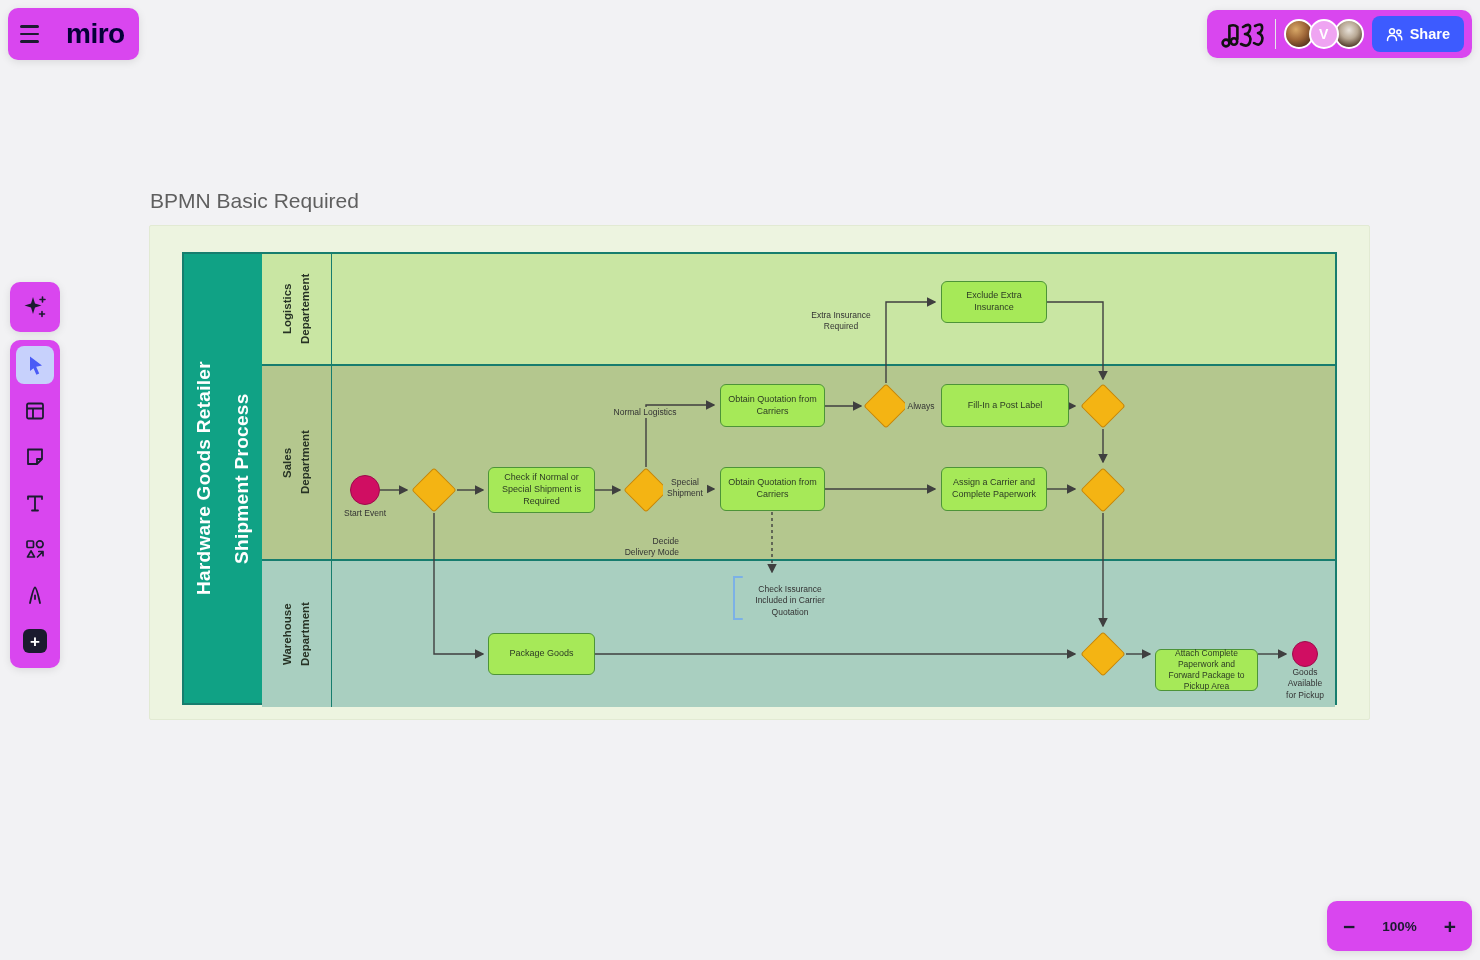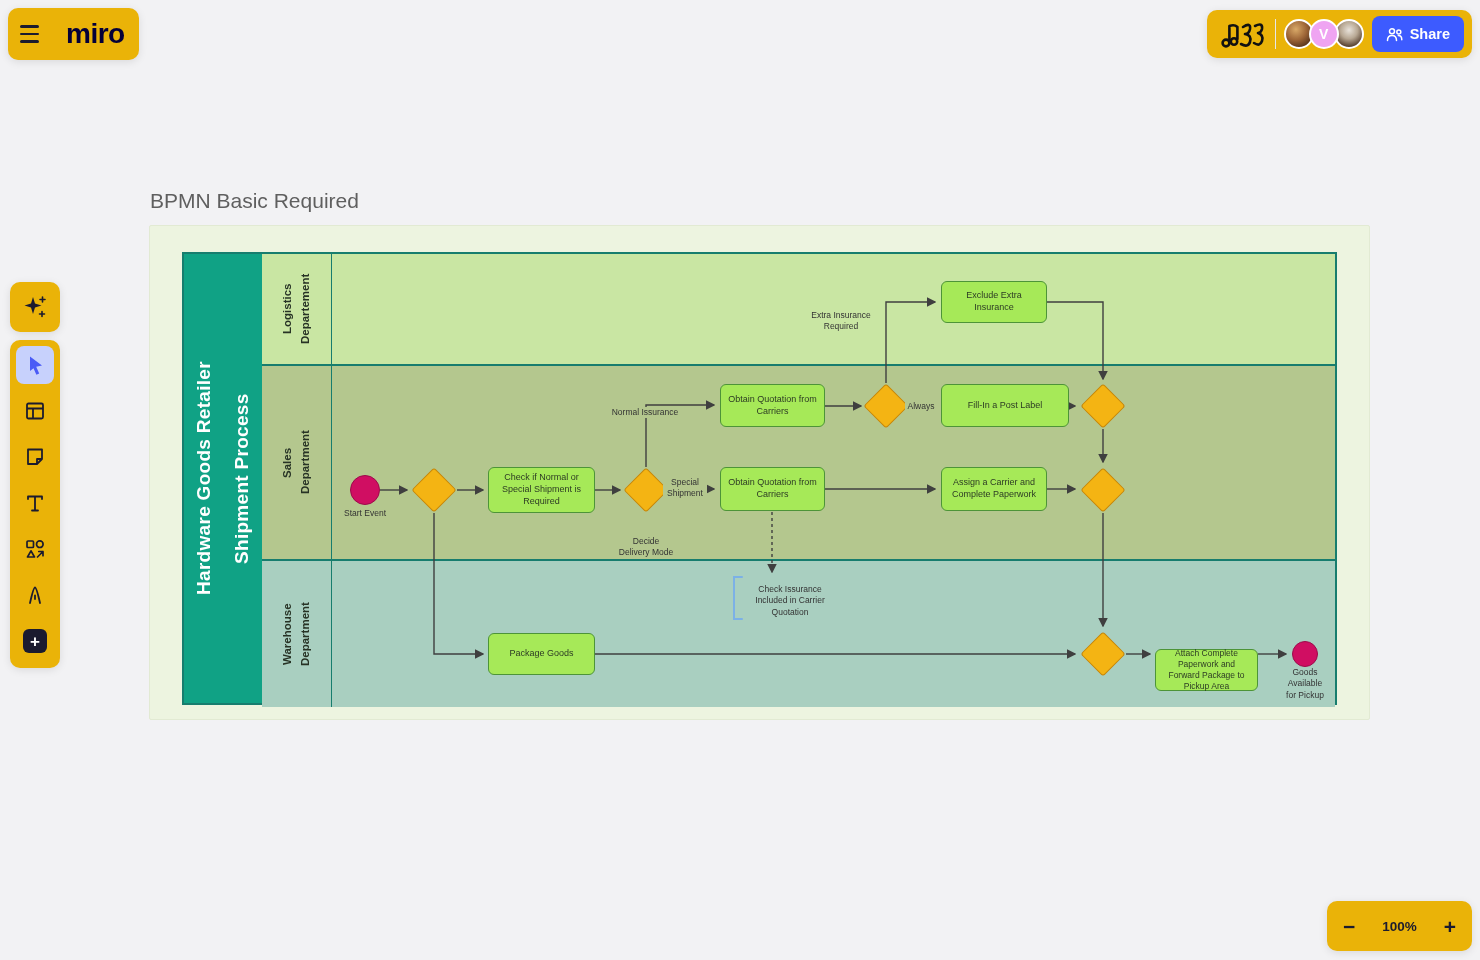--- a/index.html
+++ b/index.html
@@ -3,21 +3,21 @@
 <meta charset="utf-8">
 <style>
   * { margin:0; padding:0; box-sizing:border-box; }
   html,body { width:1480px; height:960px; }
   body {
     position:relative; overflow:hidden;
     background:#f2f2f4;
     font-family:"Liberation Sans", sans-serif;
     color:#1b1b2f;
   }
-  .card { position:absolute; background:#eab308; border-radius:10px;
+  .card { position:absolute; background:#d946ef; border-radius:10px;
           box-shadow:0 2px 8px rgba(0,0,0,.10); }
 
   
   .tl { left:8px; top:8px; width:131px; height:52px; display:flex; align-items:center; padding:0 12px; gap:12px; }
   .hamburger { width:34px; height:34px; display:flex; flex-direction:column; justify-content:center; gap:5px; cursor:pointer; }
   .hamburger span { display:block; width:19px; height:2.4px; background:#1b1b2f; border-radius:2px; }
   .logo { font-size:28px; font-weight:700; letter-spacing:-0.5px; color:#050038; }
 
   
   .tr { right:8px; top:10px; height:48px; display:flex; align-items:center; padding:0 8px 0 12px; gap:8px; }
@@ -243,24 +243,24 @@
 </svg>
 
 <div class="event" style="left:350px; top:475px; width:30px; height:30px;"></div>
 <div class="dlabel" style="left:335px; top:508px; width:60px;">Start Event</div>
 
 <div class="gw" style="left:418px; top:474px;"></div>
 
 <div class="task" style="left:488px; top:467px; width:107px; height:46px;">Check if Normal or Special Shipment is Required</div>
 
 <div class="gw" style="left:630px; top:474px;"></div>
-<div class="dlabel" style="left:613px; top:536px; width:66px;">Decide
+<div class="dlabel" style="left:613px; top:536px; width:66px;text-align:right;">Decide
 Delivery Mode</div>
 
-<div class="dlabel bg-sales" style="left:610px; top:407px; width:70px;">Normal Issurance</div>
+<div class="dlabel bg-sales" style="left:610px; top:407px; width:70px;">Normal Logistics</div>
 <div class="dlabel bg-sales" style="left:663px; top:477px; width:44px;">Special
 Shipment</div>
 
 <div class="task" style="left:720px; top:384px; width:105px; height:43px;">Obtain Quotation from Carriers</div>
 
 <div class="gw" style="left:870px; top:390px;"></div>
 <div class="dlabel bg-sales" style="left:905px; top:401px; width:32px;">Always</div>
 <div class="dlabel bg-log" style="left:808px; top:310px; width:66px;text-align:center;">Extra Insurance
 Required</div>
 

